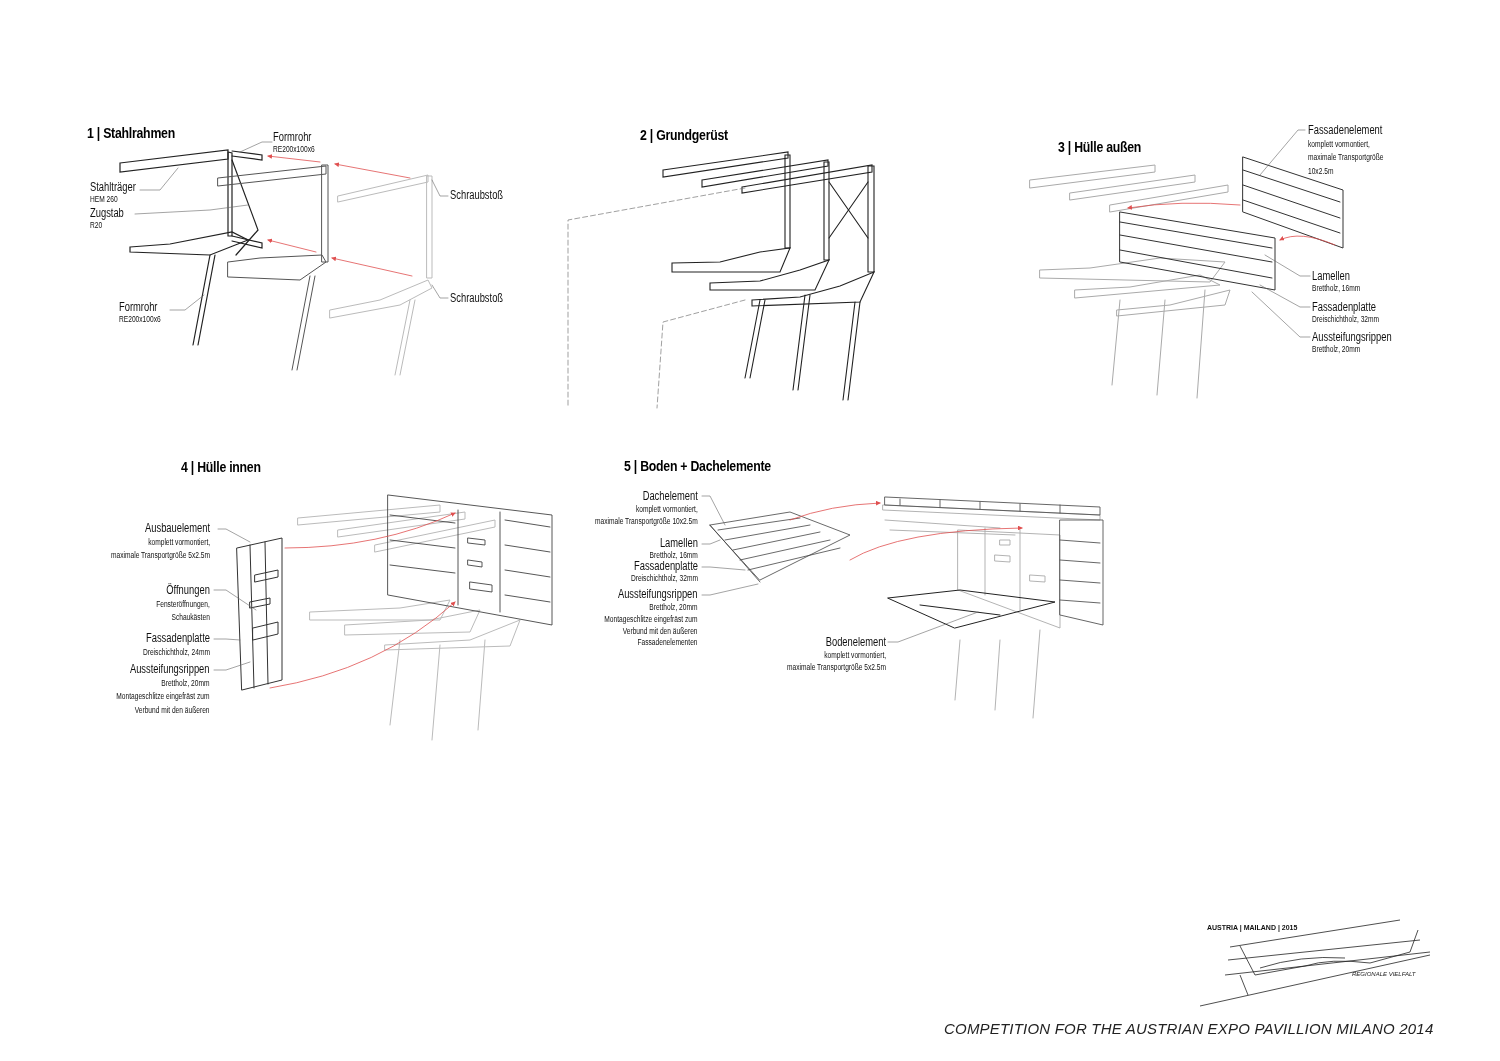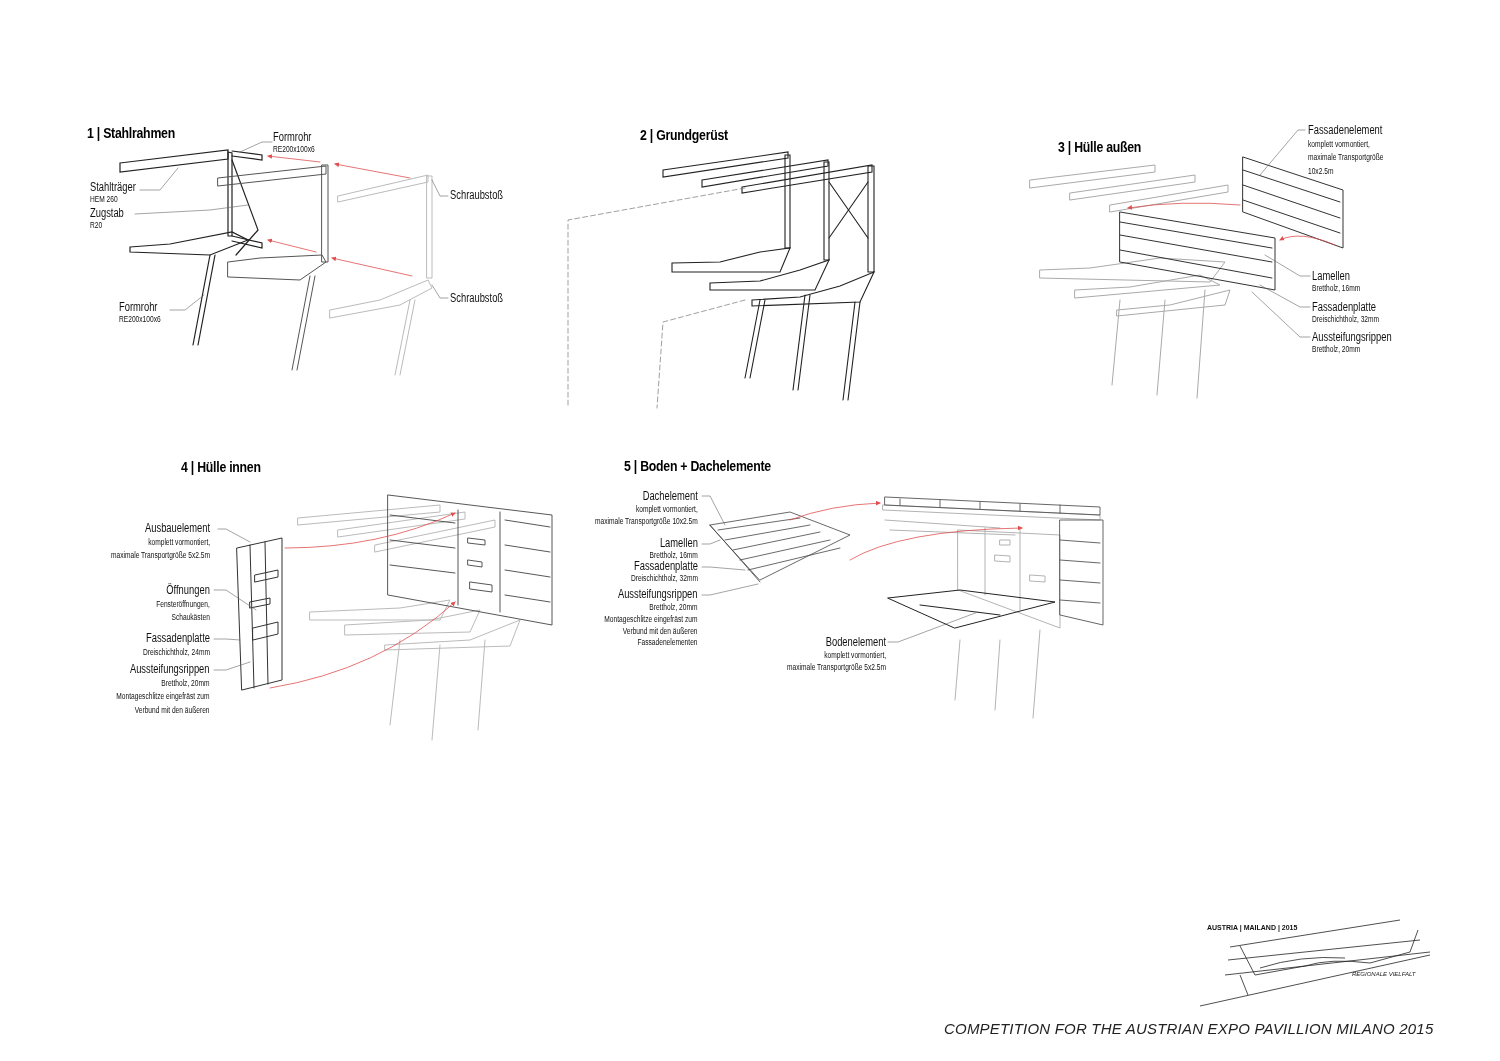--- a/index.html
+++ b/index.html
@@ -347,13 +347,13 @@
   <span class="sub" style="line-height:1.4">Fassadenelementen</span>
 </div>
 <div class="abs lbl right" style="right:614px; top:636px;">
   <span class="main">Bodenelement</span>
   <span class="sub" style="line-height:1.4">komplett vormontiert,</span>
   <span class="sub" style="line-height:1.4">maximale Transportgröße 5x2.5m</span>
 </div>
 
 <div class="abs logo-text" style="left:1207px; top:924px;">AUSTRIA | MAILAND | 2015</div>
 <div class="abs logo-sub" style="left:1352px; top:971px;">REGIONALE VIELFALT</div>
-<div class="abs footer-title" style="left:944px; top:1020px;">COMPETITION FOR THE AUSTRIAN EXPO PAVILLION MILANO 2015</div>
+<div class="abs footer-title" style="left:944px; top:1020px;">COMPETITION FOR THE AUSTRIAN EXPO PAVILLION MILANO 2014</div>
 
 </body></html>

